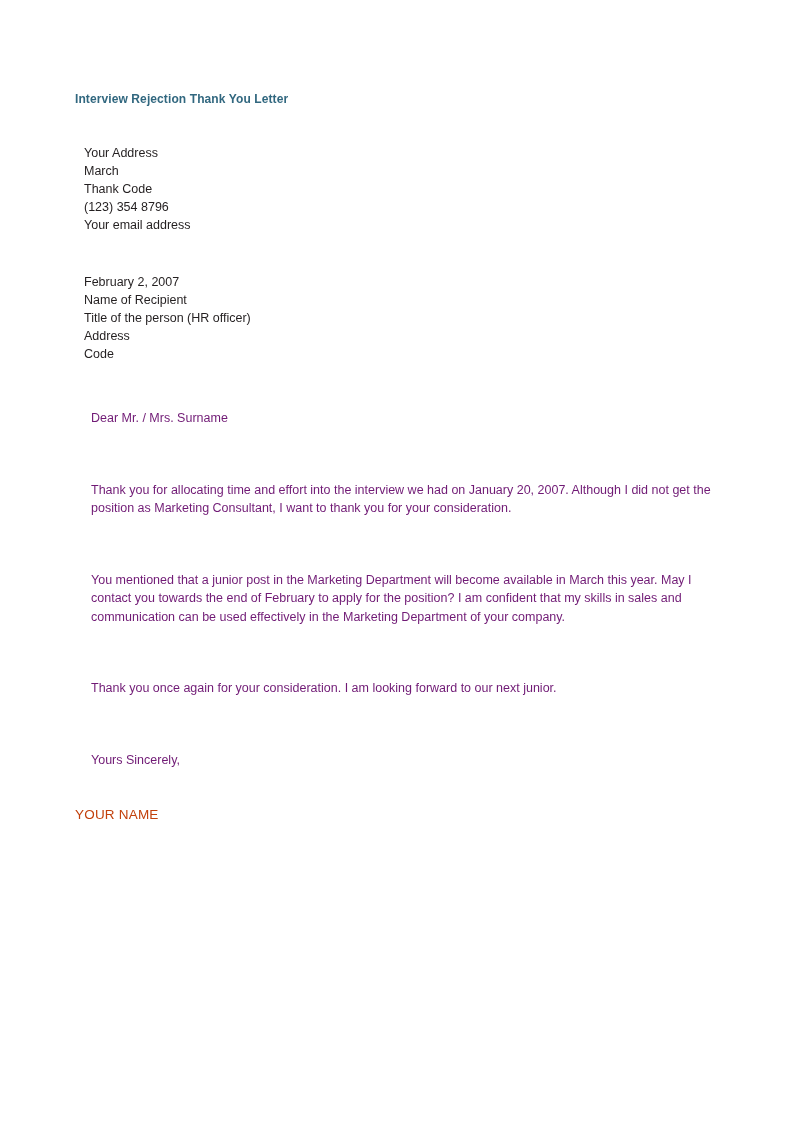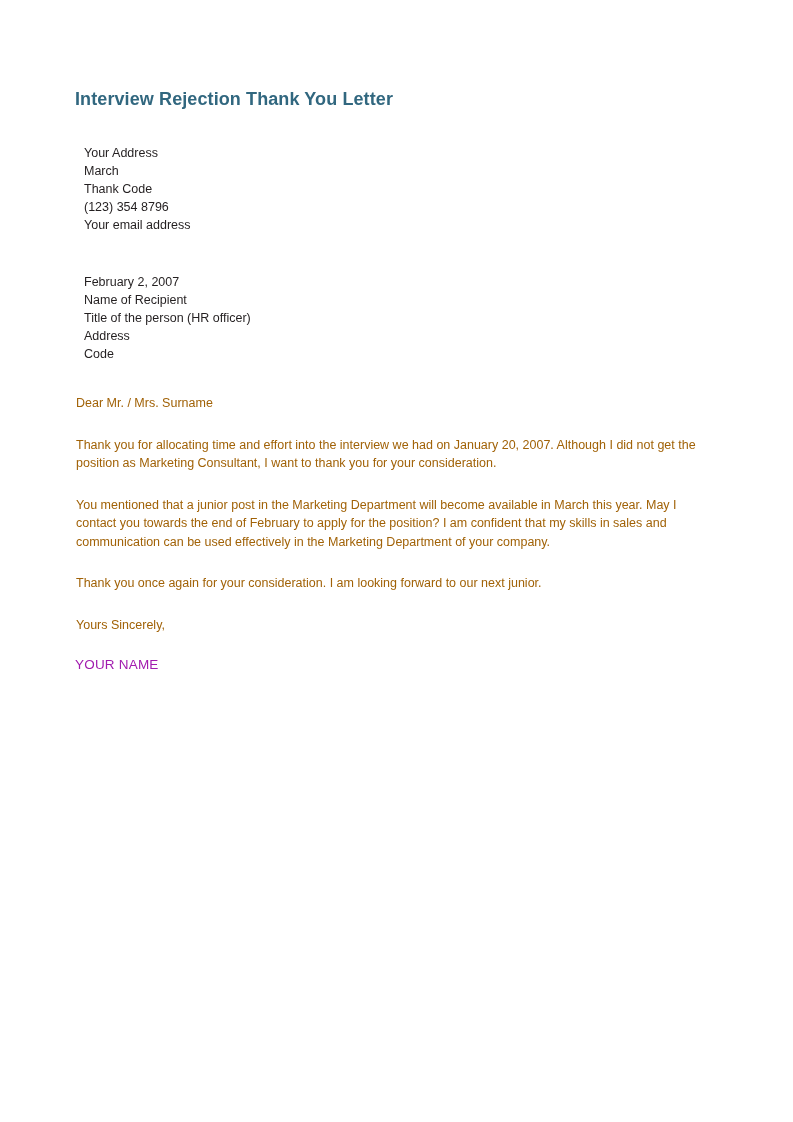--- a/index.html
+++ b/index.html
@@ -20,21 +20,21 @@
     overflow: hidden;
     box-sizing: border-box;
   }
   .content {
     position: absolute;
     left: 75px;
     top: 90px;
     width: 630px;
   }
   .doc-title {
-    font-size: 18px;
+    font-size: 12px;
     font-weight: bold;
     color: #31677f;
     line-height: 18px;
     letter-spacing: 0.1px;
     margin: 0;
     padding: 0;
   }
   .block {
     margin: 9px;
     padding: 0;
@@ -43,34 +43,34 @@
     color: #231f20;
   }
   .block .line {
     display: block;
     white-space: pre;
   }
   .gap-title   { height: 27px; }
   .gap-block   { height: 21px; }
   .gap-para    { height: 21px; }
   .para {
-    margin: 1px;
+    margin: 16px;
     padding: 0;
     font-size: 12.5px;
     line-height: 18.5px;
-    color: #a16207;
+    color: #701a75;
     text-align: left;
     width: 630px;
   }
   .signature-name {
     margin: 0;
     padding: 0;
     font-size: 13.5px;
     line-height: 18px;
-    color: #a21caf;
+    color: #c2410c;
     letter-spacing: 0.2px;
   }
   .spacer { display: block; width: 100%; }
 </style>
 </head>
 <body>
 
 <div class="page">
   <div class="content">
 

